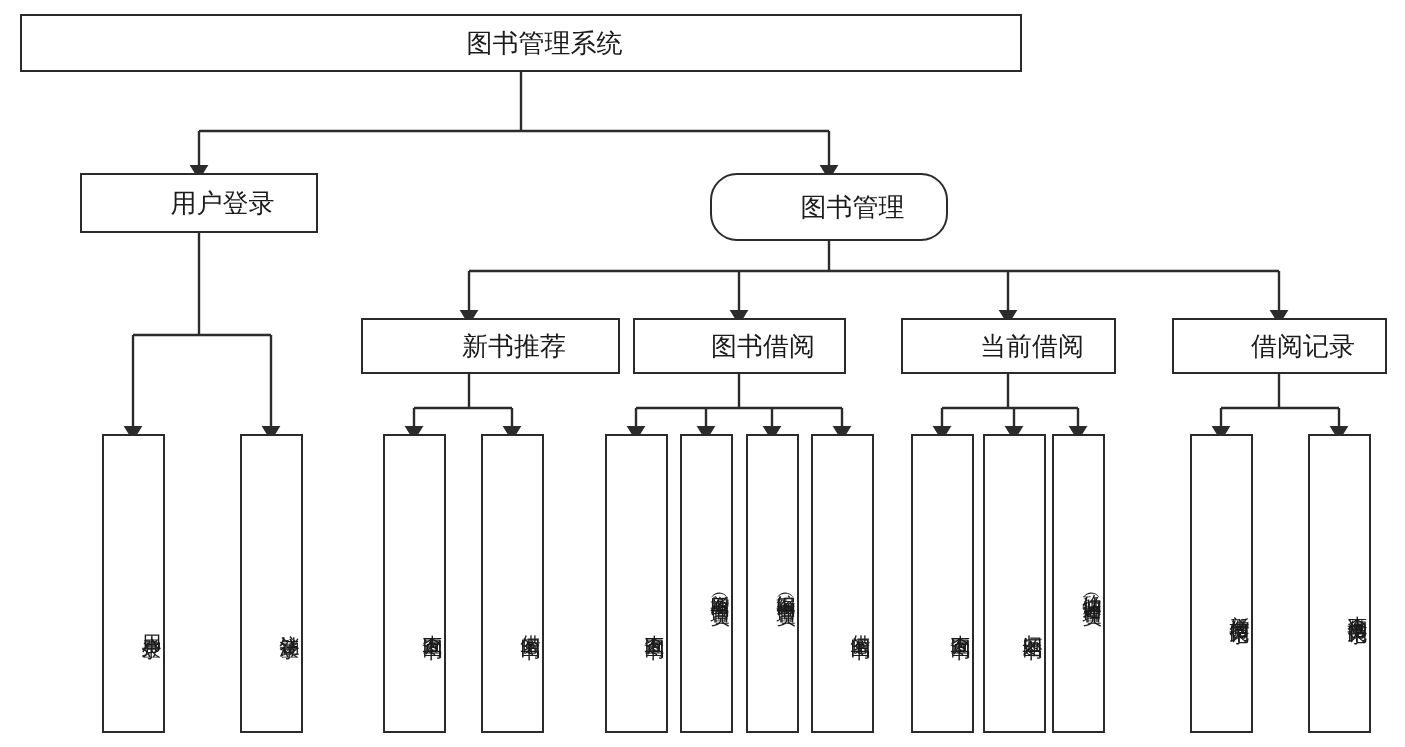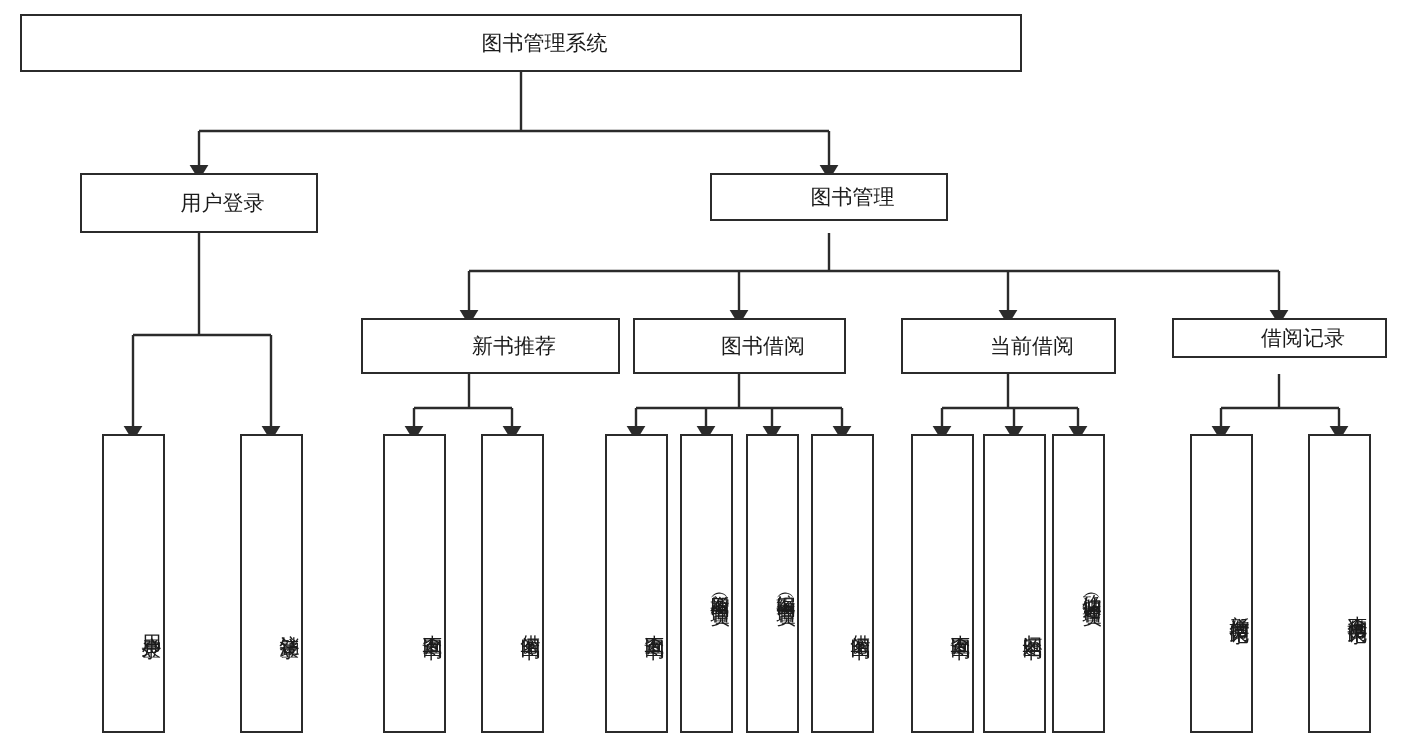--- a/index.html
+++ b/index.html
@@ -32,21 +32,21 @@
     border: 2px solid #2b2b2b;
     background: #ffffff;
     display: flex;
     align-items: center;
     justify-content: center;
     color: #1b1b1b;
     line-height: 1.18;
     text-align: center;
   }
   .node.horizontal {
-    font-size: 21px;
+    font-size: 26px;
     padding-left: 47px;
   }
   .node.vertical {
     writing-mode: vertical-rl;
     text-orientation: upright;
     font-size: 20px;
     letter-spacing: 2px;
     align-items: flex-start;
     justify-content: center;
     padding-top: 14px;
@@ -116,34 +116,34 @@
       </g>
   </svg>
 
   <div class="node horizontal" style="left:20px;top:14px;width:1002px;height:58px;">
     <span class="node-label">图书管理系统</span>
   </div>
 
   <div class="node horizontal" style="left:80px;top:173px;width:238px;height:60px;">
     <span class="node-label">用户登录</span>
   </div>
-  <div class="node horizontal" style="left:710px;top:173px;width:238px;height:48px;">
+  <div class="node horizontal" style="left:710px;top:173px;width:238px;height:68px;border-radius:27px;">
     <span class="node-label">图书管理</span>
   </div>
 
   <div class="node horizontal" style="left:361px;top:318px;width:259px;height:56px;">
     <span class="node-label">新书推荐</span>
   </div>
   <div class="node horizontal" style="left:633px;top:318px;width:213px;height:56px;">
     <span class="node-label">图书借阅</span>
   </div>
   <div class="node horizontal" style="left:901px;top:318px;width:215px;height:56px;">
     <span class="node-label">当前借阅</span>
   </div>
-  <div class="node horizontal" style="left:1172px;top:318px;width:215px;height:40px;">
+  <div class="node horizontal" style="left:1172px;top:318px;width:215px;height:56px;">
     <span class="node-label">借阅记录</span>
   </div>
 
   <div class="node vertical" style="left:102px;top:434px;width:63px;height:299px;padding-top:78px;">
     <span class="node-label">用户登录</span>
   </div>
   <div class="node vertical" style="left:240px;top:434px;width:63px;height:299px;padding-top:78px;">
     <span class="node-label">注销登录</span>
   </div>
 

